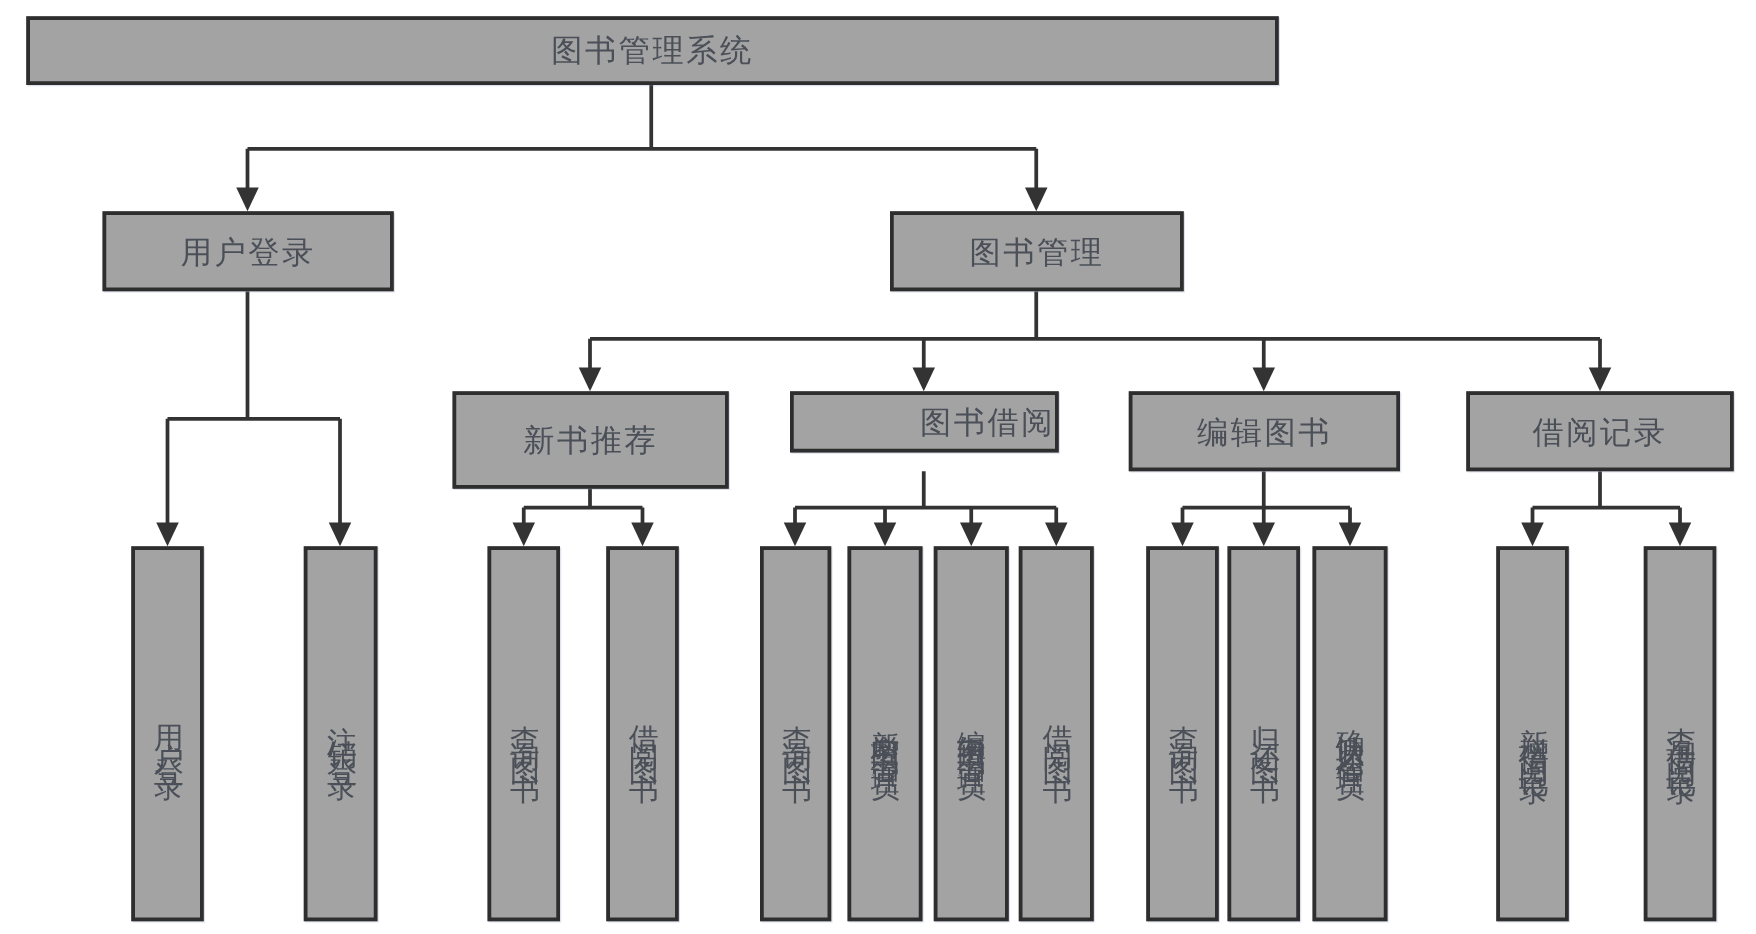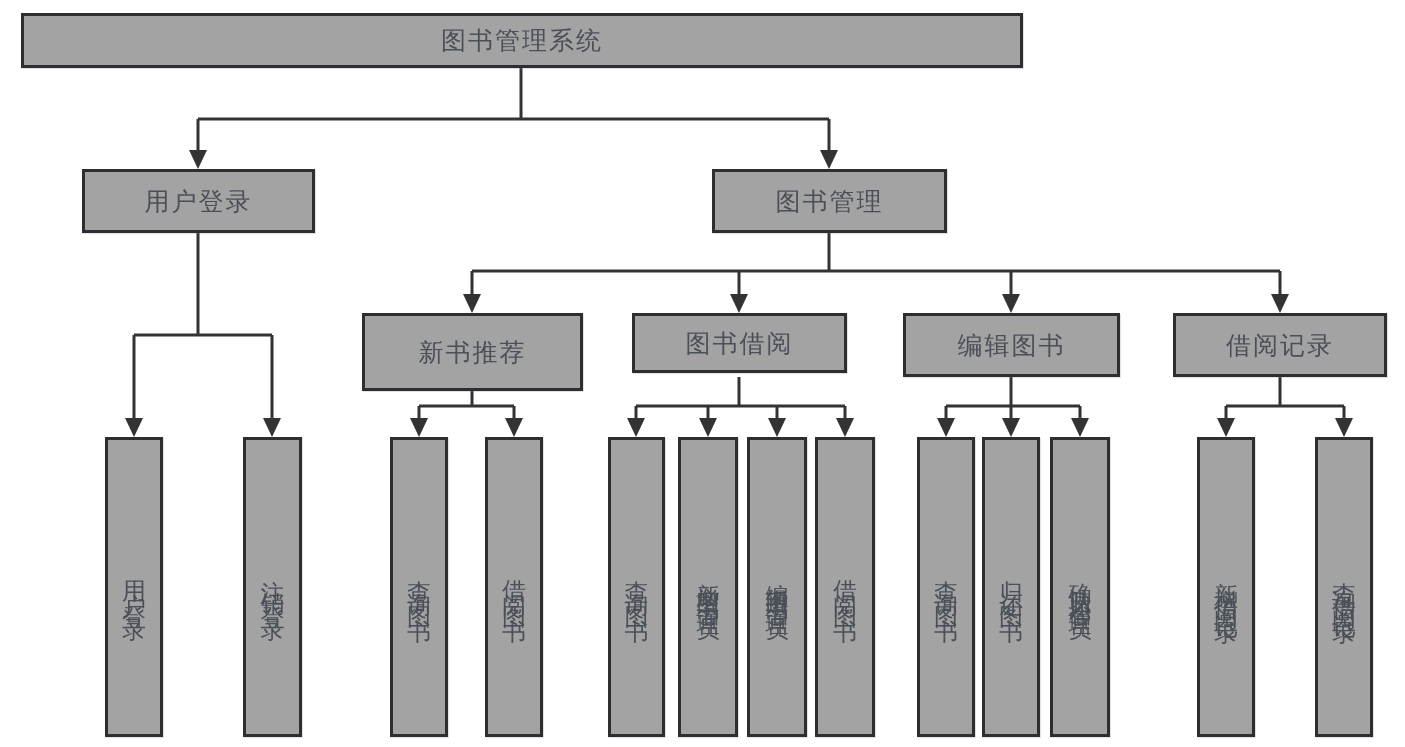--- a/index.html
+++ b/index.html
@@ -53,21 +53,21 @@
 
   
   .n-root  { left: 21px;  top: 13px;  width: 1002px; height: 55px; }
 
   
   .n-login { left: 82px;  top: 169px; width: 233px; height: 64px; }
   .n-mgmt  { left: 712px; top: 169px; width: 235px; height: 64px; }
 
   
   .n-newbook { left: 362px;  top: 313px; width: 221px; height: 78px; }
-  .n-borrow  { left: 632px;  top: 313px; width: 215px; height: 60px; }
+  .n-borrow  { left: 632px;  top: 313px; width: 215px; height: 49px; justify-content: flex-end; }
   .n-current { left: 903px;  top: 313px; width: 217px; height: 64px; }
   .n-records { left: 1173px; top: 313px; width: 214px; height: 64px; }
 
   
   .leaf { top: 437px; width: 58px; height: 300px; }
   .n-a1 { left: 105px; }
   .n-a2 { left: 243px; width: 59px; }
   .n-b1 { left: 390px; }
   .n-b2 { left: 485px; }
   .n-c1 { left: 608px; width: 57px; }

